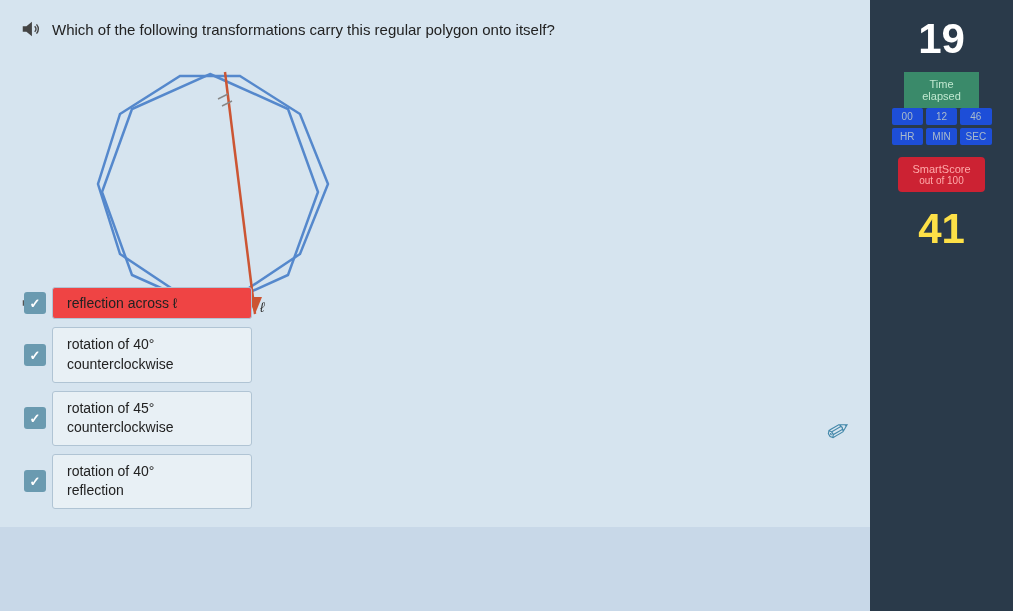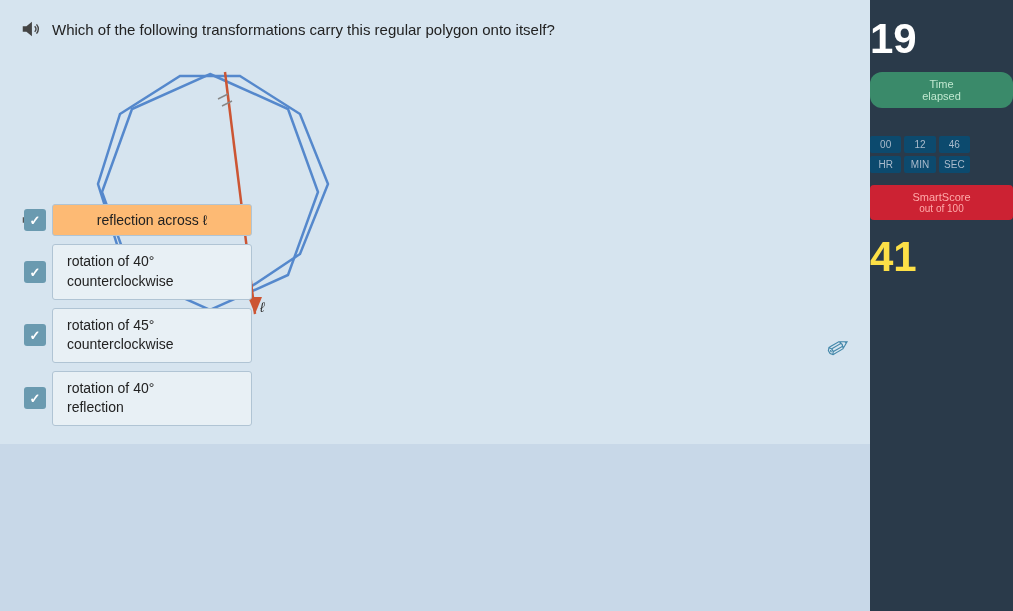--- a/index.html
+++ b/index.html
@@ -9,21 +9,21 @@
       background: #c8d8e8;
       font-family: Arial, sans-serif;
       overflow: hidden;
       position: relative;
     }
 
     .main-content {
       position: absolute;
       top: 0; left: 0;
       width: 870px;
-      height: 444px;
+      height: 527px;
       background: #d6e4ef;
     }
 
     .question-area {
       padding: 18px 20px 10px 20px;
     }
 
     .question-header {
       display: flex;
       align-items: center;
@@ -69,22 +69,21 @@
       border-radius: 3px;
       padding: 7px 14px;
       font-size: 14px;
       color: #222;
       min-width: 200px;
       cursor: pointer;
       position: relative;
     }
 
     .answer-box.selected {
-      background: #fdba74;
-      text-align: center;
+      background: #ef4444;
     }
 
     .check-icon {
       position: absolute;
       left: -28px;
       top: 50%;
       transform: translateY(-50%);
       width: 22px;
       height: 22px;
       background: #6a9ab0;
@@ -106,37 +105,38 @@
     
     .sidebar {
       position: absolute;
       top: 0;
       right: 0;
       width: 143px;
       height: 611px;
       background: #2a3a4a;
       display: flex;
       flex-direction: column;
+      align-items: center;
       padding-top: 18px;
     }
 
     .sidebar-number {
       color: white;
       font-size: 42px;
       font-weight: bold;
       line-height: 1;
       margin-bottom: 12px;
     }
 
     .time-elapsed-box {
       background: #3a8a6a;
-      border-radius: 12px;
+      border-radius: 0;
       padding: 6px 18px;
       text-align: center;
-      margin-bottom: 28px;
+      margin-bottom: 0;
     }
 
     .time-label {
       color: #c0e8d0;
       font-size: 11px;
     }
 
     .time-value {
       color: #c0e8d0;
       font-size: 11px;
@@ -144,21 +144,21 @@
 
     .time-grid {
       display: grid;
       grid-template-columns: repeat(3, 1fr);
       gap: 3px;
       margin-bottom: 12px;
       width: 100px;
     }
 
     .time-cell {
-      background: #0c4a6e;
+      background: #1d4ed8;
       color: #aabbcc;
       font-size: 10px;
       text-align: center;
       padding: 3px 2px;
       border-radius: 2px;
     }
 
     .smart-score-box {
       background: #cc2233;
       border-radius: 4px;

